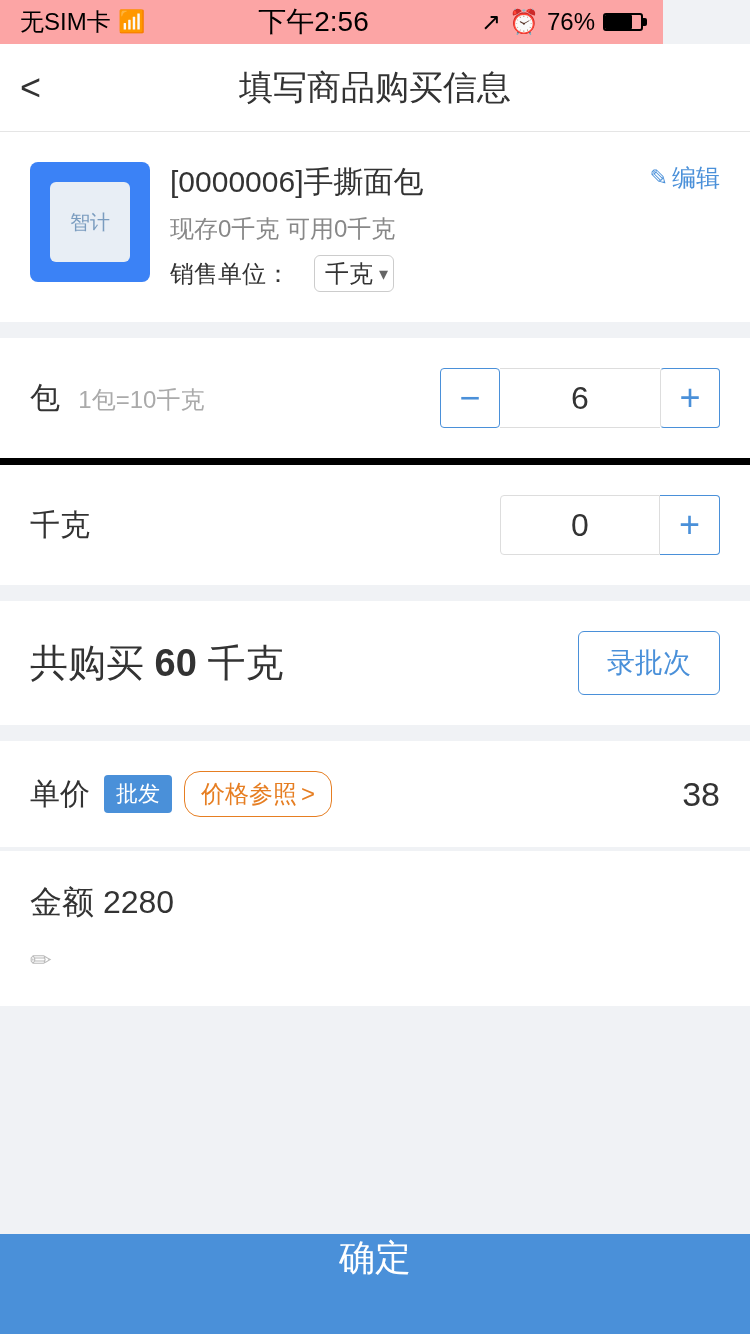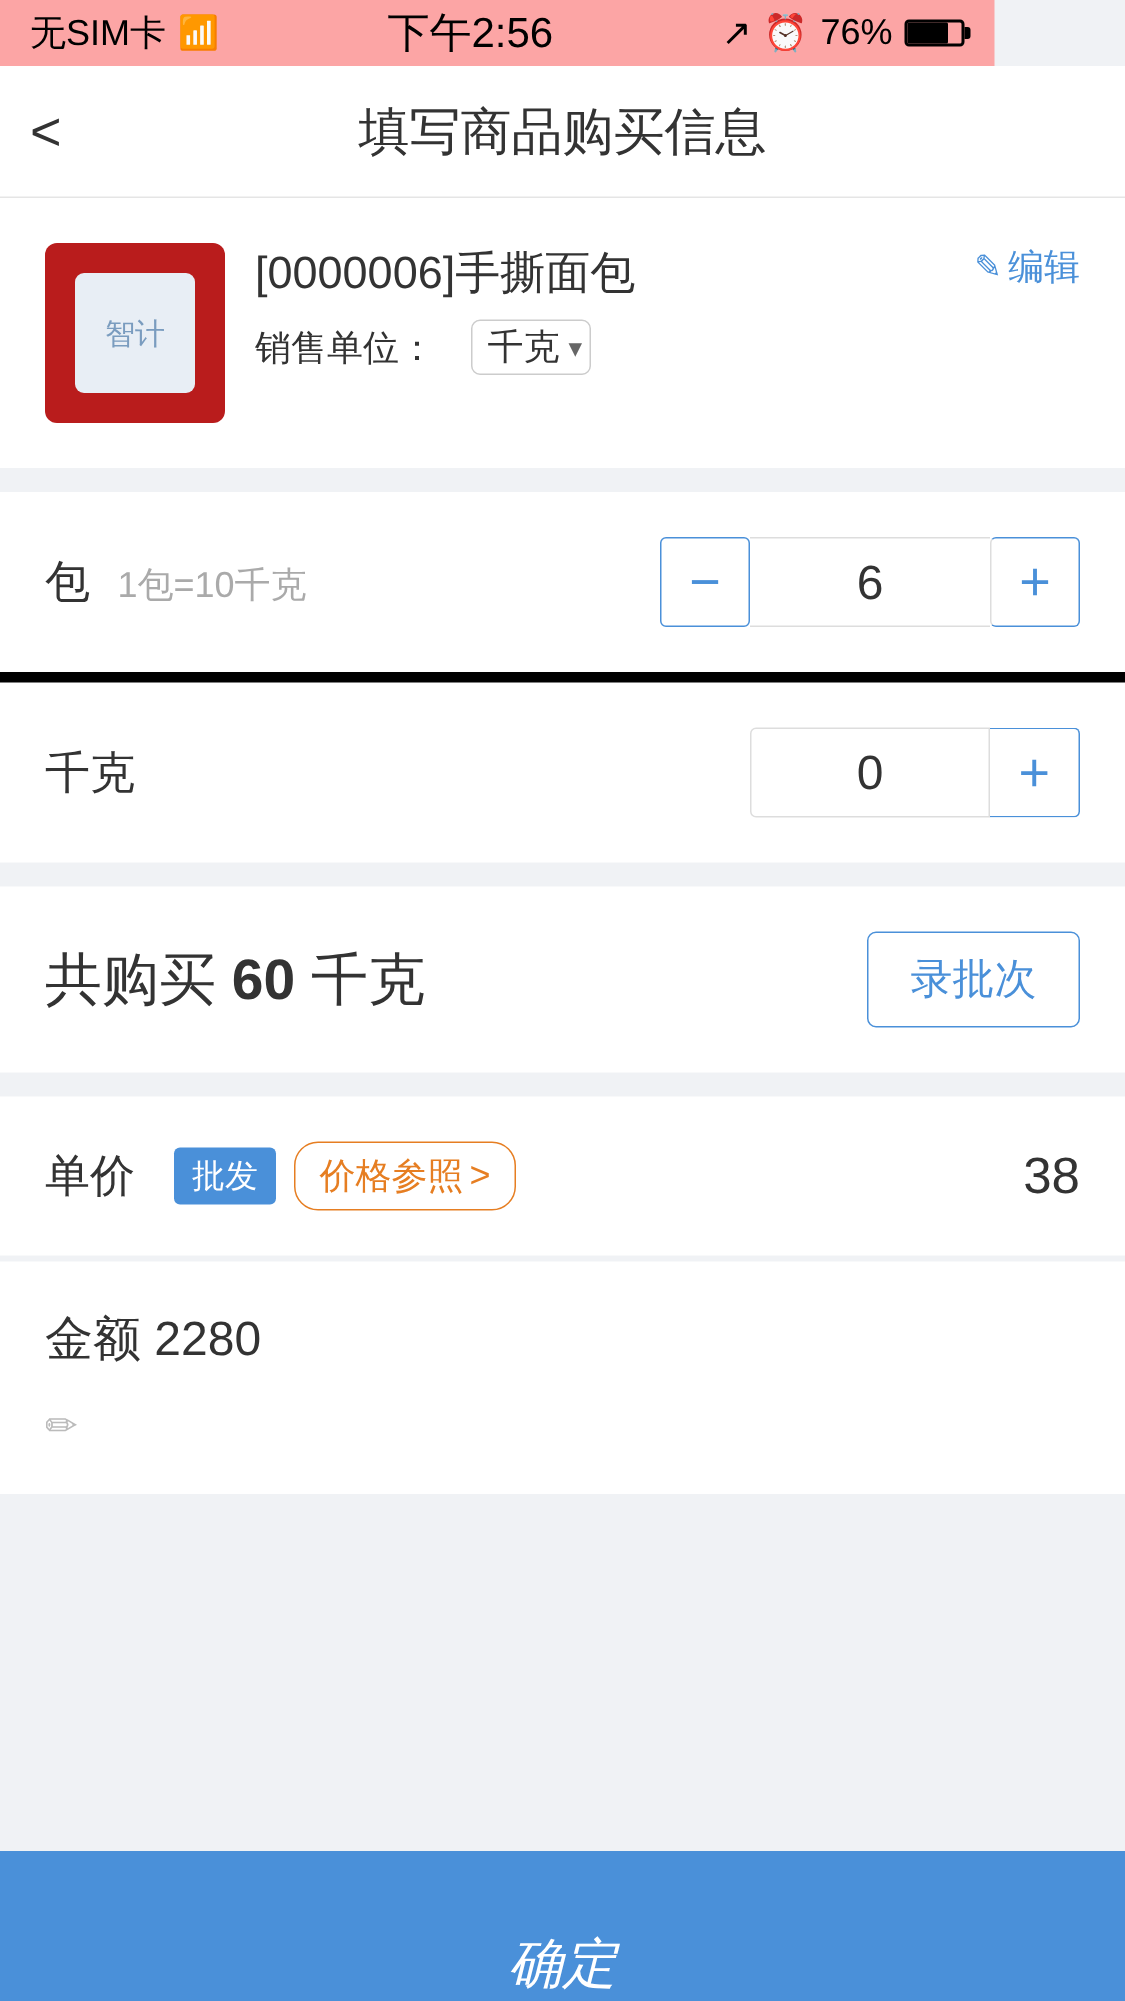--- a/index.html
+++ b/index.html
@@ -80,21 +80,21 @@
     .product-card {
       background: #fff;
       padding: 30px;
       display: flex;
       align-items: flex-start;
       gap: 20px;
       margin-bottom: 16px;
     }
     .product-img {
       width: 120px; height: 120px;
-      background: #b91c1c;
+      background: #3b82f6;
       border-radius: 8px;
       display: flex; align-items: center; justify-content: center;
       flex-shrink: 0;
     }
     .product-img-inner {
       width: 80px; height: 80px;
       background: #e8eef5;
       border-radius: 6px;
       display: flex; align-items: center; justify-content: center;
       font-size: 28px; color: #7a9cbf;
@@ -189,21 +189,21 @@
     }
 
     
     .price-section {
       background: #fff;
       padding: 30px;
       display: flex;
       align-items: center;
       margin-bottom: 4px;
     }
-    .price-label { font-size: 30px; color: #333; margin-right: 26px; }
+    .price-label { font-size: 30px; color: #333; margin-right: 14px; }
     .price-tag {
       background: #4a90d9;
       color: #fff;
       font-size: 22px;
       padding: 4px 12px;
       border-radius: 4px;
       margin-right: 12px;
     }
     .price-ref-btn {
       border: 1px solid #e67e22;
@@ -236,23 +236,22 @@
     }
     .pencil-icon { font-size: 26px; color: #bbb; }
 
     
     .bottom-bar {
       position: fixed;
       bottom: 0; left: 0;
       width: 750px;
       height: 100px;
       background: #4a90d9;
-      display: flex; align-items: flex-end; justify-content: center;
-      cursor: pointer;
-      font-style: italic;
+      display: flex; align-items: flex-start; justify-content: center;
+      cursor: pointer;
     }
     .confirm-btn-text {
       font-size: 36px; color: #fff; font-weight: 500;
     }
 
     
     .bottom-spacer { height: 100px; }
   </style>
 </head>
 <body>
@@ -289,20 +288,21 @@
       </div>
     </div>
     <div class="product-info">
       <div class="product-header">
         <span class="product-title">[0000006]手撕面包</span>
         <span class="edit-btn">
           <span class="edit-icon">✎</span>
           <span>编辑</span>
         </span>
       </div>
+      <div class="product-stock">现存0千克  可用0千克</div>
       <div class="product-unit">
         <span>销售单位：</span>
         <div class="unit-select-wrapper">
           <select class="unit-select">
             <option>千克</option>
           </select>
         </div>
       </div>
     </div>
   </div>

